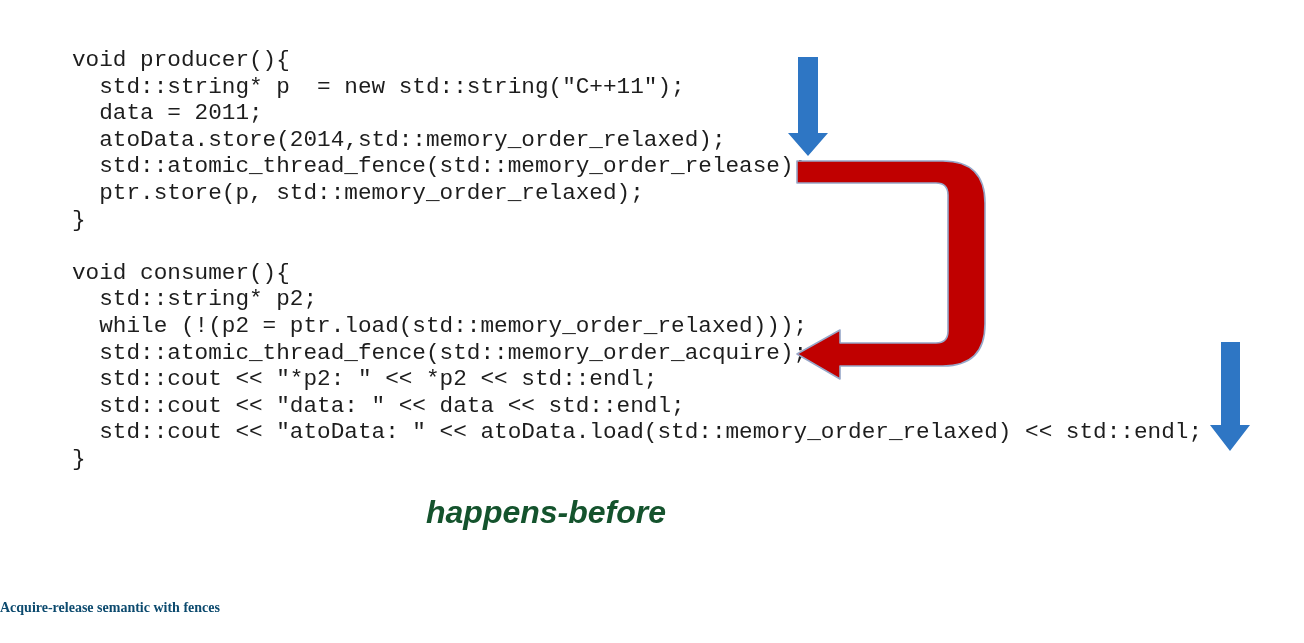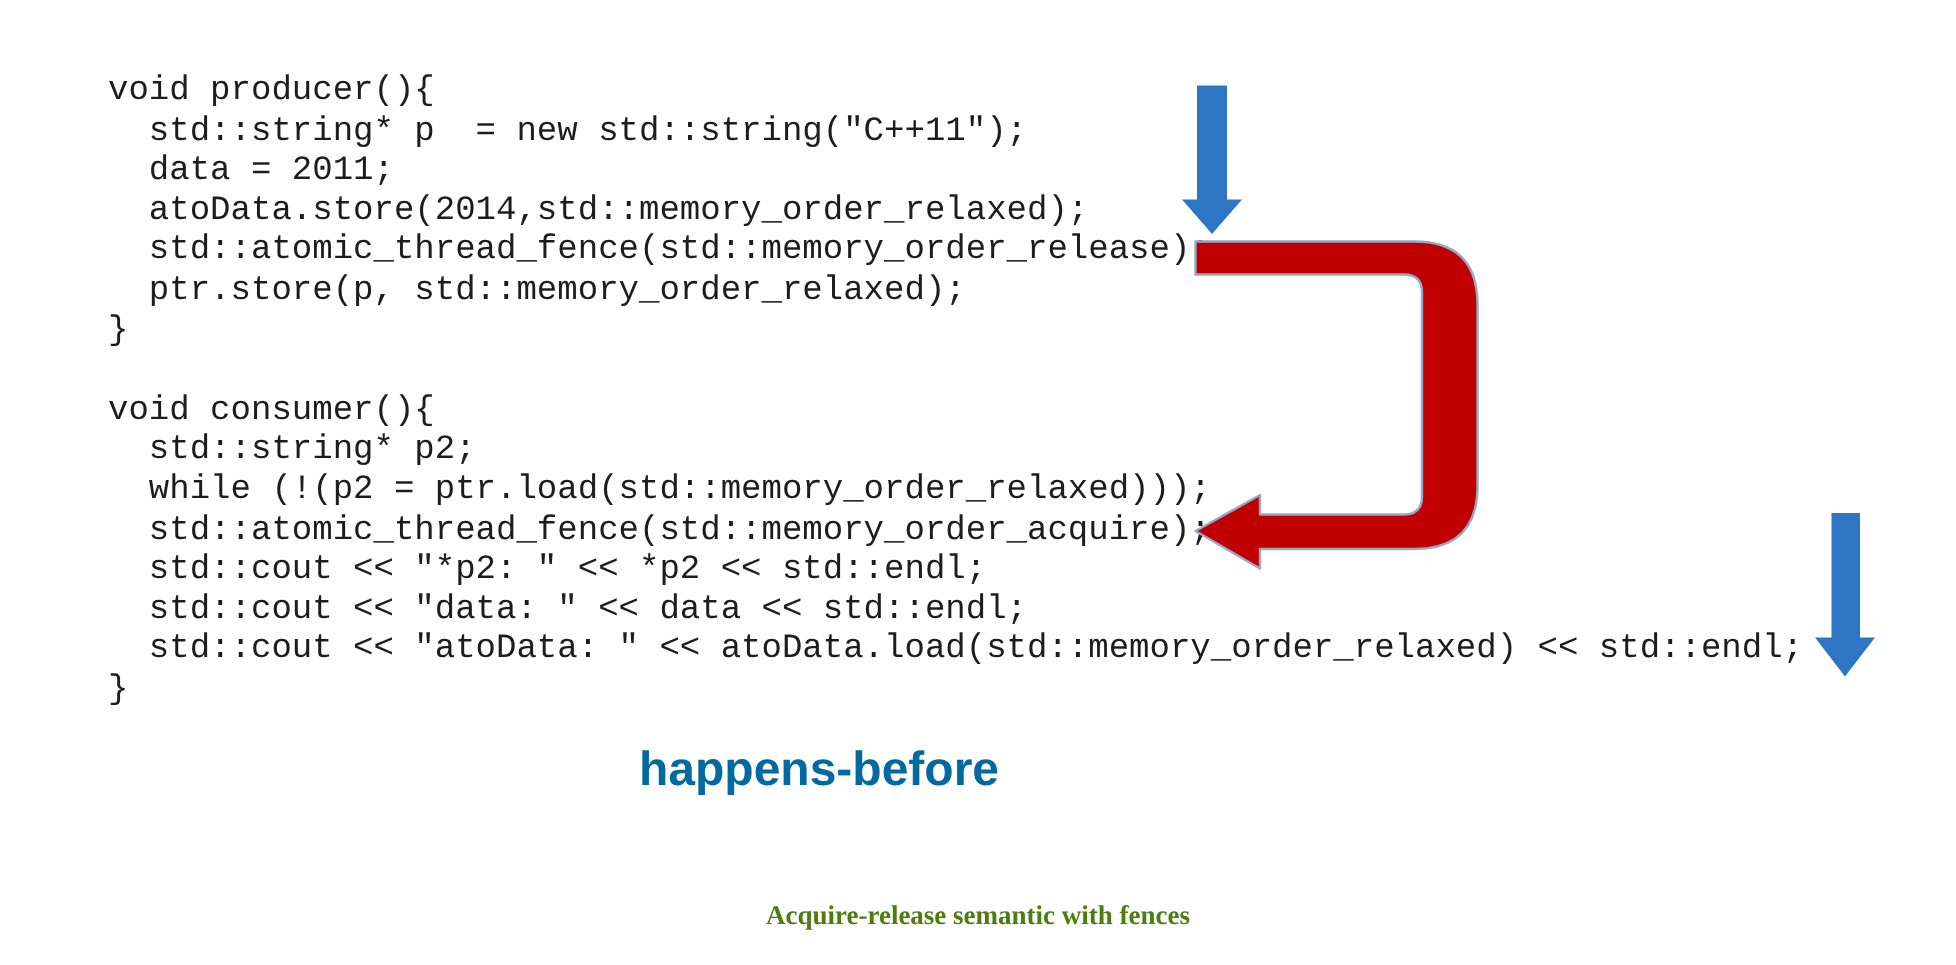--- a/index.html
+++ b/index.html
@@ -37,25 +37,24 @@
     font-weight: bold;
     font-size: 32px;
     line-height: 43px;
     letter-spacing: 0;
   }
   #figure-caption {
     position: absolute;
     left: 0;
     top: 600px;
     width: 1304px;
-    text-align: center;
     font-family: "Liberation Serif", serif;
     font-weight: bold;
-    font-size: 18px;
-    color: #4d7c0f;
+    font-size: 14px;
+    color: #0c4a6e;
   }
 </style>
 </head>
 <body>
 
 <div id="screen">
 
   <pre id="code-block" style="color: rgb(29, 29, 29);">void producer(){
   std::string* p  = new std::string("C++11");
   data = 2011;
@@ -76,18 +75,18 @@
   <svg id="arrow-layer" viewBox="0 0 1304 643" xmlns="http://www.w3.org/2000/svg">
 
     <polygon points="798,57 818,57 818,133 828,133 808,156 788,133 798,133" fill="#2E76C4"></polygon>
 
     <path stroke-width="1.6" stroke-linejoin="round" d="M 797 161 H 943 Q 985 161 985 203 V 324 Q 985 366 943 366 H 840 V 379 L 797 354 L 840 330 V 343 H 936 Q 948 343 948 331 V 195 Q 948 183 936 183 H 797 Z" fill="#C00000" stroke="#97A7C8"></path>
 
     <polygon points="1221,342 1240,342 1240,425 1250,425 1230,451 1210,425 1221,425" fill="#2E76C4"></polygon>
   </svg>
 
   <div id="legend">
-    <div style="color: #0369a1;">happens-before</div>
+    <div style="color: #14532d; font-style: italic;">happens-before</div>
   </div>
 
   <div id="figure-caption">Acquire-release semantic with fences</div>
 
 </div>
 
 </body></html>

